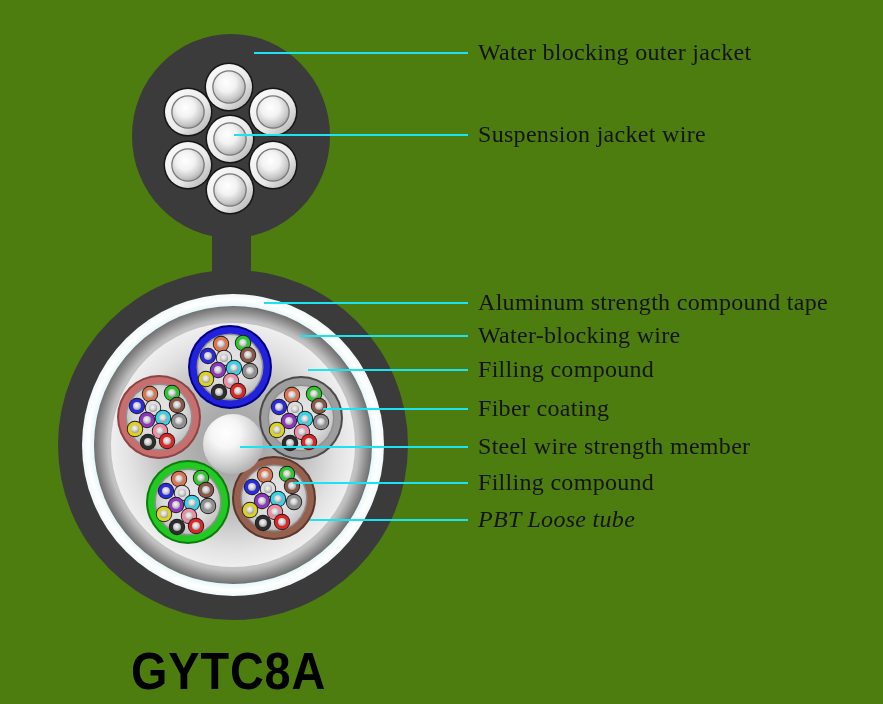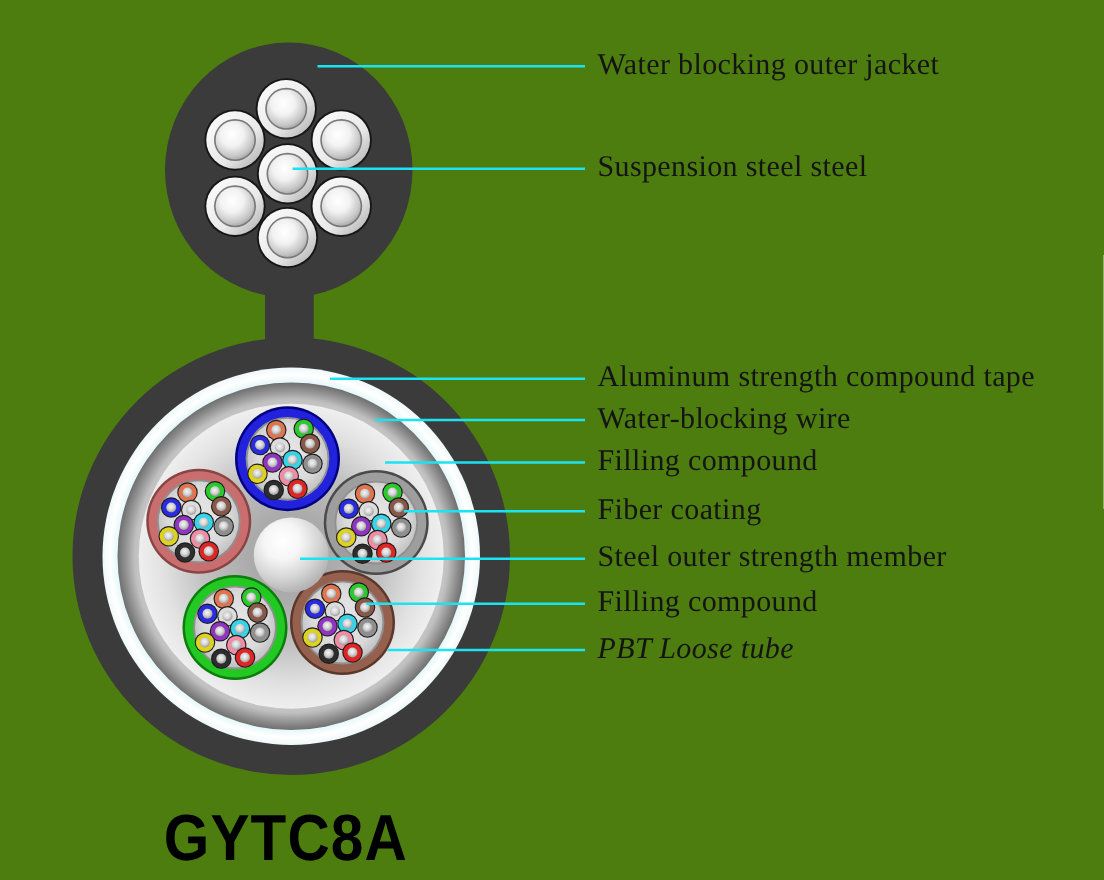--- a/index.html
+++ b/index.html
@@ -454,31 +454,31 @@
       </g>
       <g>
         <circle cx="233" cy="444" r="30" fill="url(#steelG)"></circle>
       </g>
     </svg>
 
   <div id="callouts">
       <div class="callout-line" style="left: 254px; top: 52px; width: 214px; background: rgb(28, 227, 242);"></div>
       <div class="callout-label" style="left: 478px; top: 39px; color: rgb(20, 20, 20);">Water blocking outer jacket</div>
       <div class="callout-line" style="left: 234px; top: 134px; width: 234px; background: rgb(28, 227, 242);"></div>
-      <div class="callout-label" style="left: 478px; top: 121px; color: rgb(20, 20, 20);">Suspension steel steel</div>
+      <div class="callout-label" style="left: 478px; top: 121px; color: rgb(20, 20, 20);">Suspension jacket wire</div>
       <div class="callout-line" style="left: 264px; top: 302px; width: 204px; background: rgb(28, 227, 242);"></div>
       <div class="callout-label" style="left: 478px; top: 289px; color: rgb(20, 20, 20);">Aluminum strength compound tape</div>
       <div class="callout-line" style="left: 300px; top: 335px; width: 168px; background: rgb(28, 227, 242);"></div>
       <div class="callout-label" style="left: 478px; top: 322px; color: rgb(20, 20, 20);">Water-blocking wire</div>
       <div class="callout-line" style="left: 308px; top: 369px; width: 160px; background: rgb(28, 227, 242);"></div>
       <div class="callout-label" style="left: 478px; top: 356px; color: rgb(20, 20, 20);">Filling compound</div>
       <div class="callout-line" style="left: 323px; top: 408px; width: 145px; background: rgb(28, 227, 242);"></div>
       <div class="callout-label" style="left: 478px; top: 395px; color: rgb(20, 20, 20);">Fiber coating</div>
       <div class="callout-line" style="left: 240px; top: 446px; width: 228px; background: rgb(28, 227, 242);"></div>
-      <div class="callout-label" style="left: 478px; top: 433px; color: rgb(20, 20, 20);">Steel outer strength member</div>
+      <div class="callout-label" style="left: 478px; top: 433px; color: rgb(20, 20, 20);">Steel wire strength member</div>
       <div class="callout-line" style="left: 293px; top: 482px; width: 175px; background: rgb(28, 227, 242);"></div>
       <div class="callout-label" style="left: 478px; top: 469px; color: rgb(20, 20, 20);">Filling compound</div>
       <div class="callout-line" style="left: 310px; top: 519px; width: 158px; background: rgb(28, 227, 242);"></div>
       <div class="callout-label" style="left: 478px; top: 506px; color: rgb(20, 20, 20); font-style: italic;">PBT Loose tube</div>
     </div>
 
   <div class="caption">GYTC8A</div>
 </div>
 
 </body></html>

